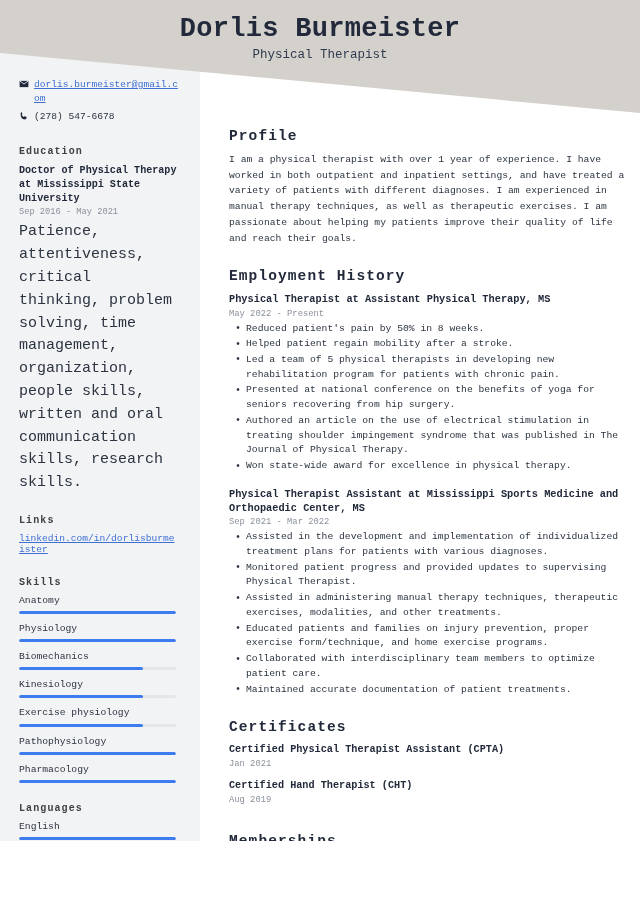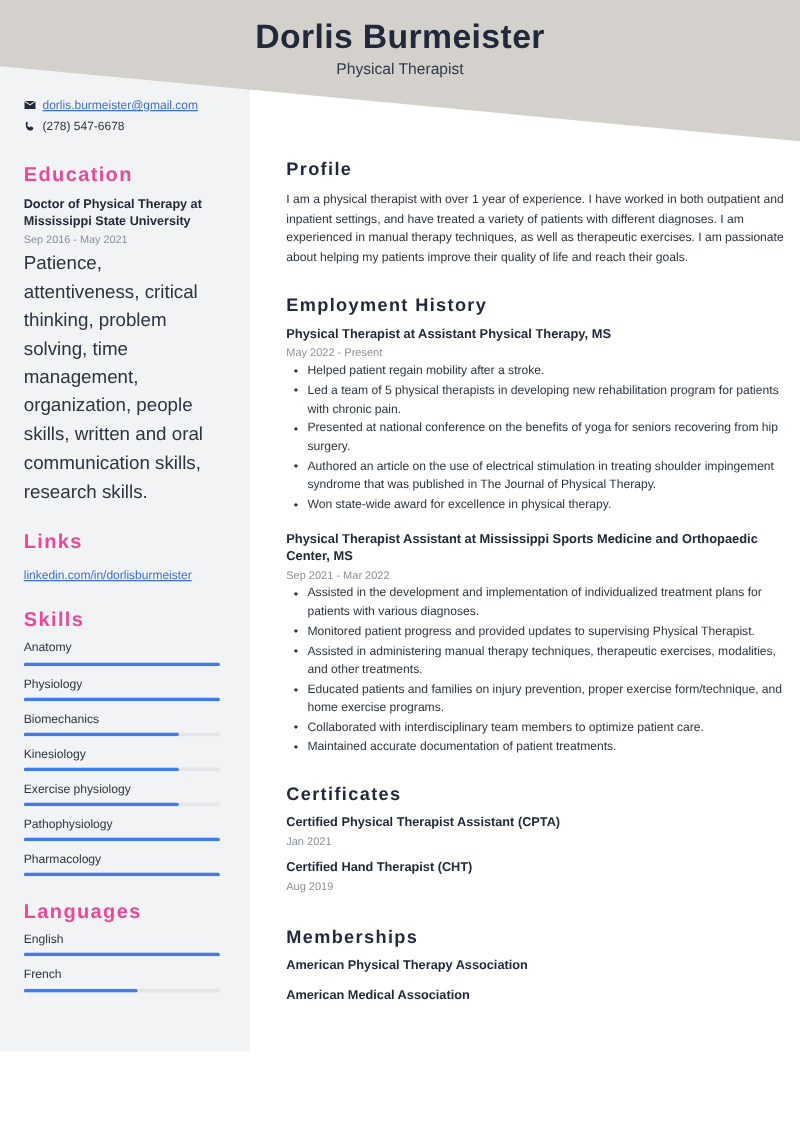--- a/index.html
+++ b/index.html
@@ -16,20 +16,21 @@
     color: #2b3440;
     position: relative;
   }
 
   .page {
     position: relative;
     width: 640px;
     height: 841px;
     background: #ffffff;
     overflow: hidden;
+    font-family: Liberation Mono, monospace;
   }
 
   
   .sidebar {
     position: absolute;
     left: 0;
     top: 0;
     width: 200px;
     height: 905px;
     background: #f2f3f5;
@@ -104,24 +105,24 @@
 
   .contact-text { flex: 1; }
 
   .contact-link {
     color: #3d6fd4;
     text-decoration: underline;
     word-break: break-all;
   }
 
   .sb-heading {
-    font-size: 16px;
+    font-size: 10px;
     font-weight: 700;
     letter-spacing: 1.1px;
-    color: #ec4899;
+    color: #404040;
     margin-bottom: 7px;
   }
 
   .sb-block { margin-bottom: 20px; }
 
   .sb-item-title {
     font-size: 10.1px;
     font-weight: 700;
     line-height: 1.36;
     color: #21293a;
@@ -398,20 +399,21 @@
       <div class="profile-text">I am a physical therapist with over 1 year of experience. I have worked in both outpatient and inpatient settings, and have treated a variety of patients with different diagnoses. I am experienced in manual therapy techniques, as well as therapeutic exercises. I am passionate about helping my patients improve their quality of life and reach their goals.</div>
     </div>
 
     <div class="main-block">
       <div class="main-heading">Employment History</div>
       <div id="jobs-list">
           <div class="job">
             <div class="job-heading">Physical Therapist at Assistant Physical Therapy, MS</div>
             <div class="job-date">May 2022 - Present</div>
             <ul class="bullets">
+              <li>Reduced patient's pain by 50% in 8 weeks.</li>
               <li>Helped patient regain mobility after a stroke.</li>
               <li>Led a team of 5 physical therapists in developing new rehabilitation program for patients with chronic pain.</li>
               <li>Presented at national conference on the benefits of yoga for seniors recovering from hip surgery.</li>
               <li>Authored an article on the use of electrical stimulation in treating shoulder impingement syndrome that was published in The Journal of Physical Therapy.</li>
               <li>Won state-wide award for excellence in physical therapy.</li>
             </ul>
           </div>
           <div class="job">
             <div class="job-heading">Physical Therapist Assistant at Mississippi Sports Medicine and Orthopaedic Center, MS</div>
             <div class="job-date">Sep 2021 - Mar 2022</div>

